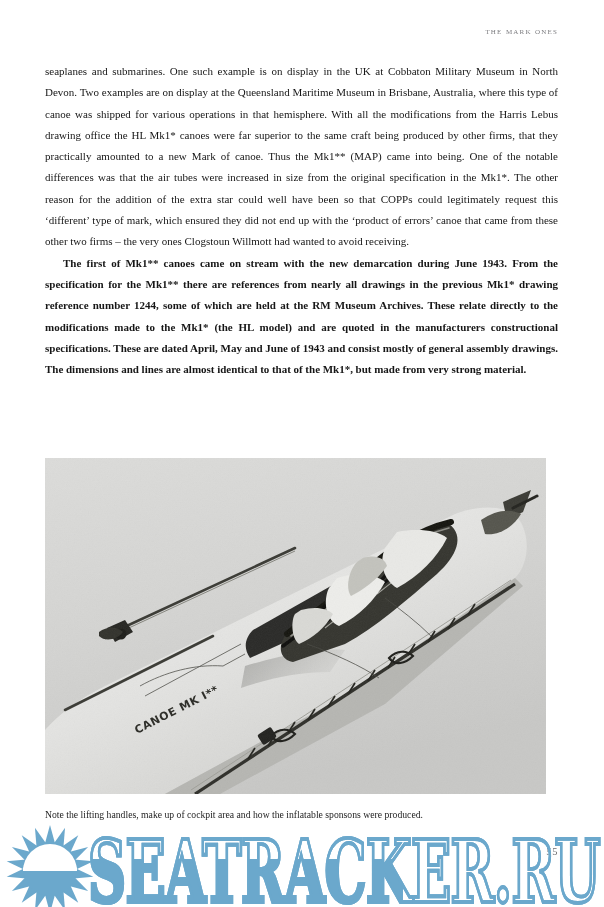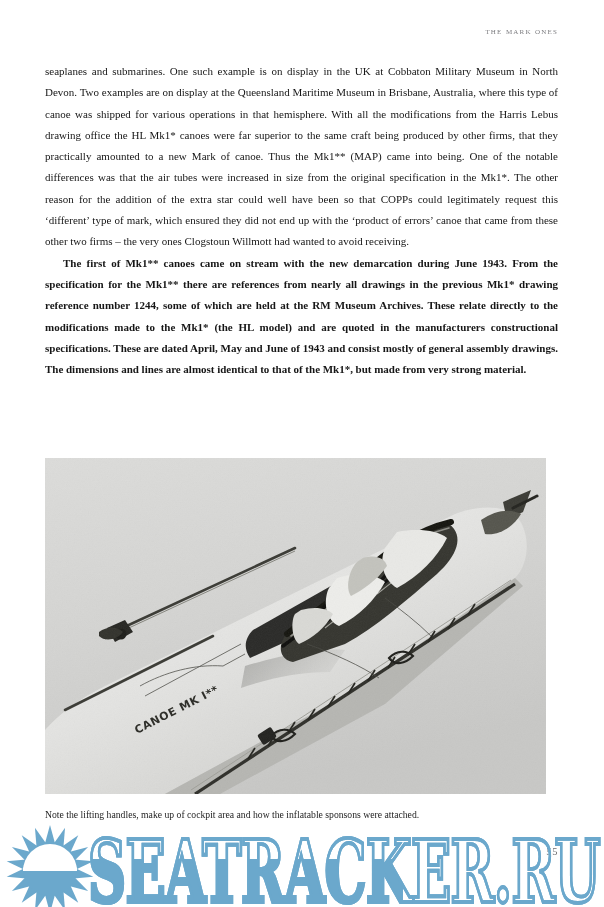--- a/index.html
+++ b/index.html
@@ -234,21 +234,21 @@
 
       <text x="92" y="276" transform="rotate(-27 92 276)" font-family="DejaVu Sans, sans-serif" font-size="11" font-weight="bold" letter-spacing="0.6" fill="#2b2b26">CANOE MK I**</text>
 
       <rect x="0" y="0" width="501" height="336" filter="url(#grain)" opacity="0.5"></rect>
 
       <rect x="0" y="0" width="501" height="336" fill="none"></rect>
     </svg>
   </div>
 </div>
 
-<div class="caption">Note the lifting handles, make up of cockpit area and how the inflatable sponsons were attached.</div>
+<div class="caption">Note the lifting handles, make up of cockpit area and how the inflatable sponsons were produced.</div>
 
 <div class="folio">55</div>
 
 <div class="watermark">
   <svg viewBox="0 0 604 95" aria-hidden="true">
     <defs>
 
       <clipPath id="lowerHalf">
         <rect x="0" y="47" width="604" height="48"></rect>
       </clipPath>

